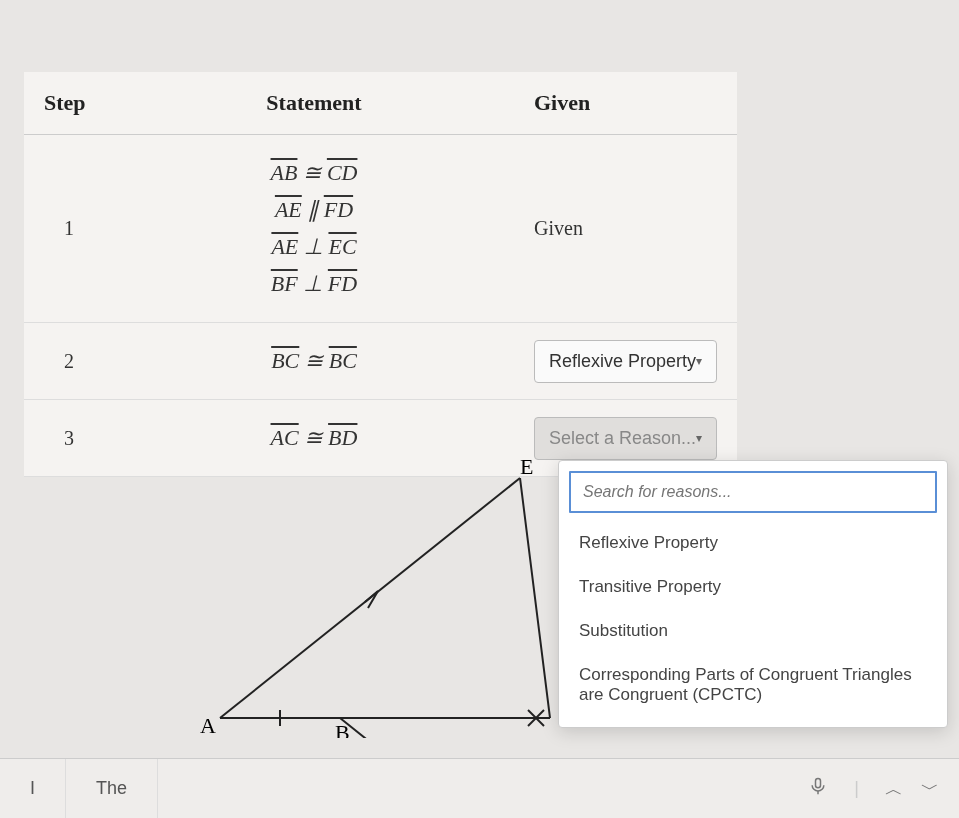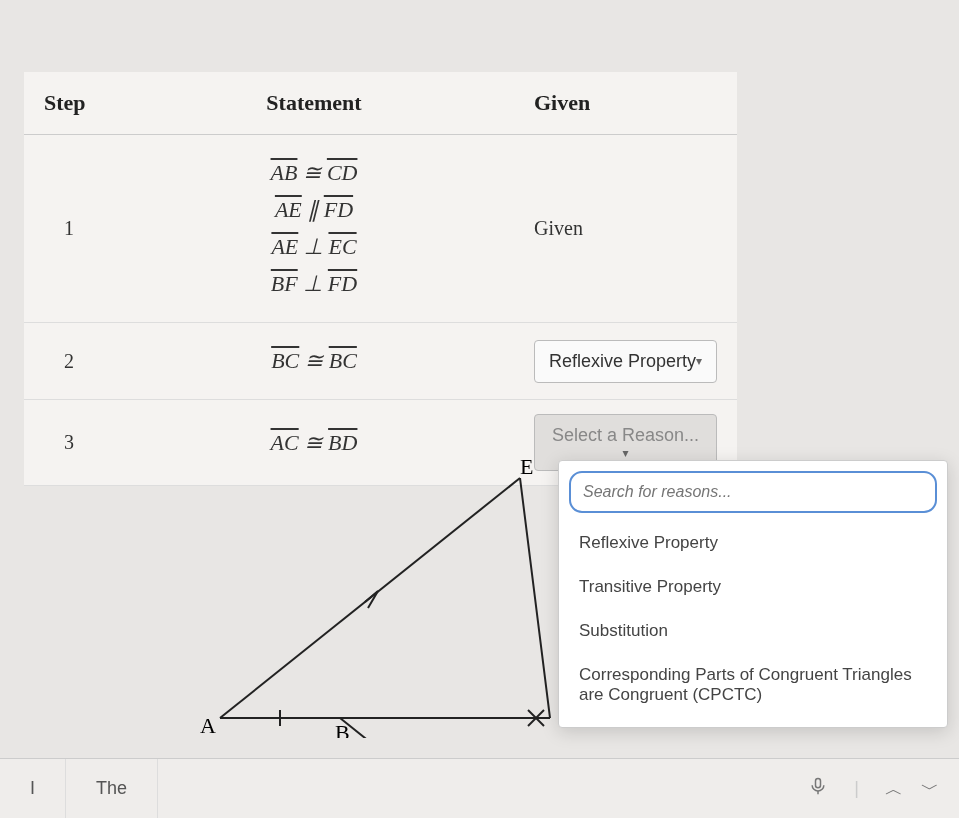--- a/index.html
+++ b/index.html
@@ -48,40 +48,40 @@
     justify-content: space-between;
     border: 1px solid #bbb;
     border-radius: 4px;
     padding: 10px 14px;
     background: #fafafa;
     font-family: 'Segoe UI', Arial, sans-serif;
     font-size: 18px;
     color: #333;
     cursor: pointer;
   }
-  .reason-select.placeholder { color: #888; background: #e0dedc; flex-direction: column; }
+  .reason-select.placeholder { color: #888; background: #e0dedc; }
   .chev { font-size: 12px; color: #666; }
   .dropdown {
     position: absolute;
     top: 460px;
     left: 558px;
     width: 390px;
     background: #fff;
     border: 1px solid #ccc;
     border-radius: 4px;
     box-shadow: 0 4px 18px rgba(0,0,0,0.15);
     font-family: 'Segoe UI', Arial, sans-serif;
     padding: 10px;
     z-index: 10;
   }
   .dropdown input {
     width: 100%;
     padding: 10px 12px;
     border: 2px solid #5a8fd6;
-    border-radius: 13px;
+    border-radius: 1px;
     font-size: 16px;
     font-style: italic;
     color: #999;
     outline: none;
     margin-bottom: 8px;
   }
   .dropdown .opt {
     padding: 12px 10px;
     font-size: 17px;
     color: #444;

